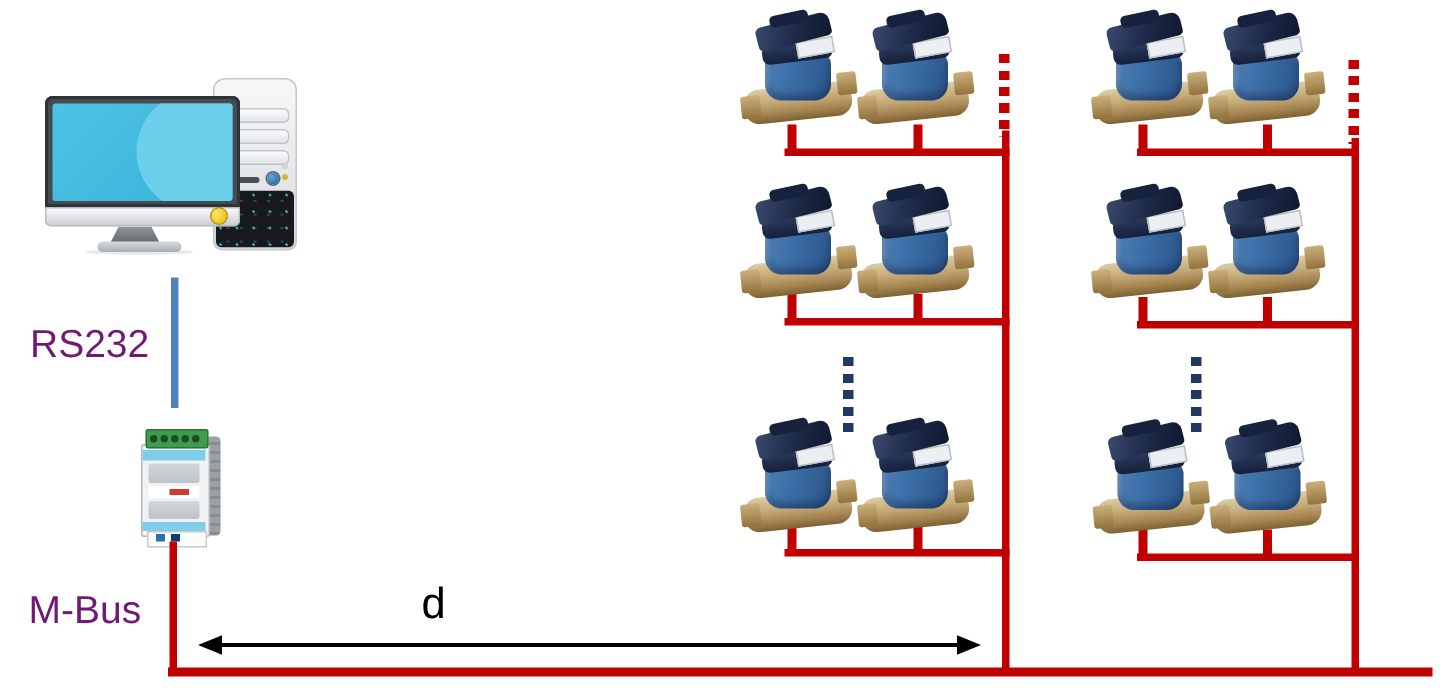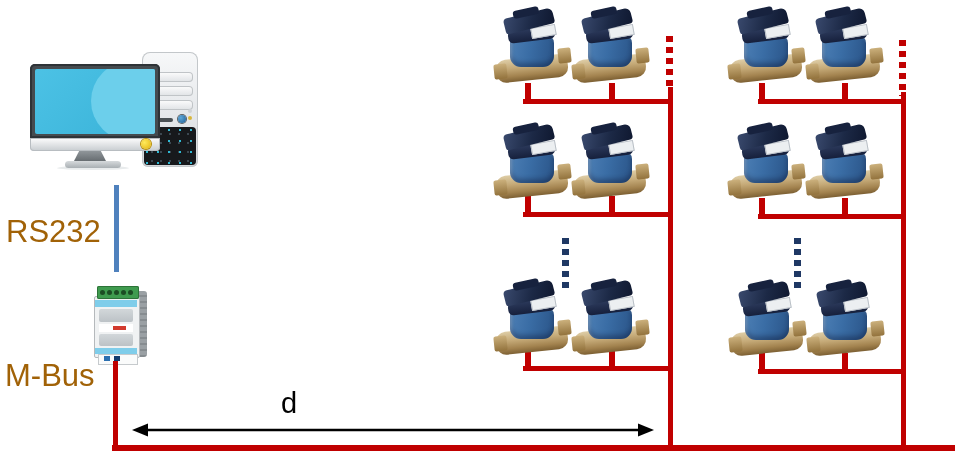--- a/index.html
+++ b/index.html
@@ -1,21 +1,21 @@
 <!DOCTYPE html>
 <html style="--bus-line: #C00000; --rs232-line: #4F81BD; --ellipsis-dots: #1F3864; --arrow: #000000;"><head>
 <meta charset="utf-8">
 <style>
   html,body{margin:0;padding:0;background:#fff;}
   .stage{position:relative;width:965px;height:462px;background:#ffffff;overflow:hidden;
          font-family:"Liberation Sans", sans-serif;}
   .abs{position:absolute;}
 
   
-  .lbl{position:absolute;color:#a16207;font-size:31px;line-height:1.05;white-space:nowrap;}
+  .lbl{position:absolute;color:#701a75;font-size:26px;line-height:1.05;white-space:nowrap;margin-left:14px;}
   .lbl-d{position:absolute;color:#000;font-size:29px;line-height:1;}
 
   
   .rl{position:absolute;background:var(--bus-line,#C00000);}
   .bluel{position:absolute;background:var(--rs232-line,#4F81BD);}
   .rdot{position:absolute;width:7px;
         background-image:repeating-linear-gradient(180deg,var(--bus-line,#C00000) 0 6px,transparent 6px 11px);}
   .ndot{position:absolute;width:7px;
         background-image:repeating-linear-gradient(180deg,var(--ellipsis-dots,#1F3864) 0 6px,transparent 6px 11px);}
 
@@ -138,21 +138,21 @@
     <div class="cv-cyan" style="top:300px;height:7px;"></div>
     <div class="cv-gray" style="top:309px;height:13px;"></div>
     <div class="cv-logo"></div>
     <div class="cv-logored"></div>
     <div class="cv-gray" style="top:334px;height:12px;"></div>
     <div class="cv-cyan" style="top:348px;height:6px;"></div>
     <div class="cv-term"></div>
     <div class="cv-b1"></div>
     <div class="cv-b2"></div>
   </div>
-  <div class="lbl" style="left:5px;top:360px;">M-Bus</div>
+  <div class="lbl" style="left:5px;top:393px;">M-Bus</div>
 
   <div class="rl" style="left:113px;top:361px;width:5px;height:87px;"></div>
   <div class="rl" style="left:112px;top:445px;width:843px;height:6px;"></div>
   <div class="rl" style="left:668px;top:87px;width:5px;height:361px;"></div>
   <div class="rl" style="left:901px;top:92px;width:5px;height:356px;"></div>
 
   <div class="rl" style="left:523px;top:99px;width:150px;height:5px;"></div>
   <div class="rl" style="left:758px;top:99px;width:148px;height:5px;"></div>
   <div class="rl" style="left:523px;top:212px;width:150px;height:5px;"></div>
   <div class="rl" style="left:758px;top:214px;width:148px;height:5px;"></div>

